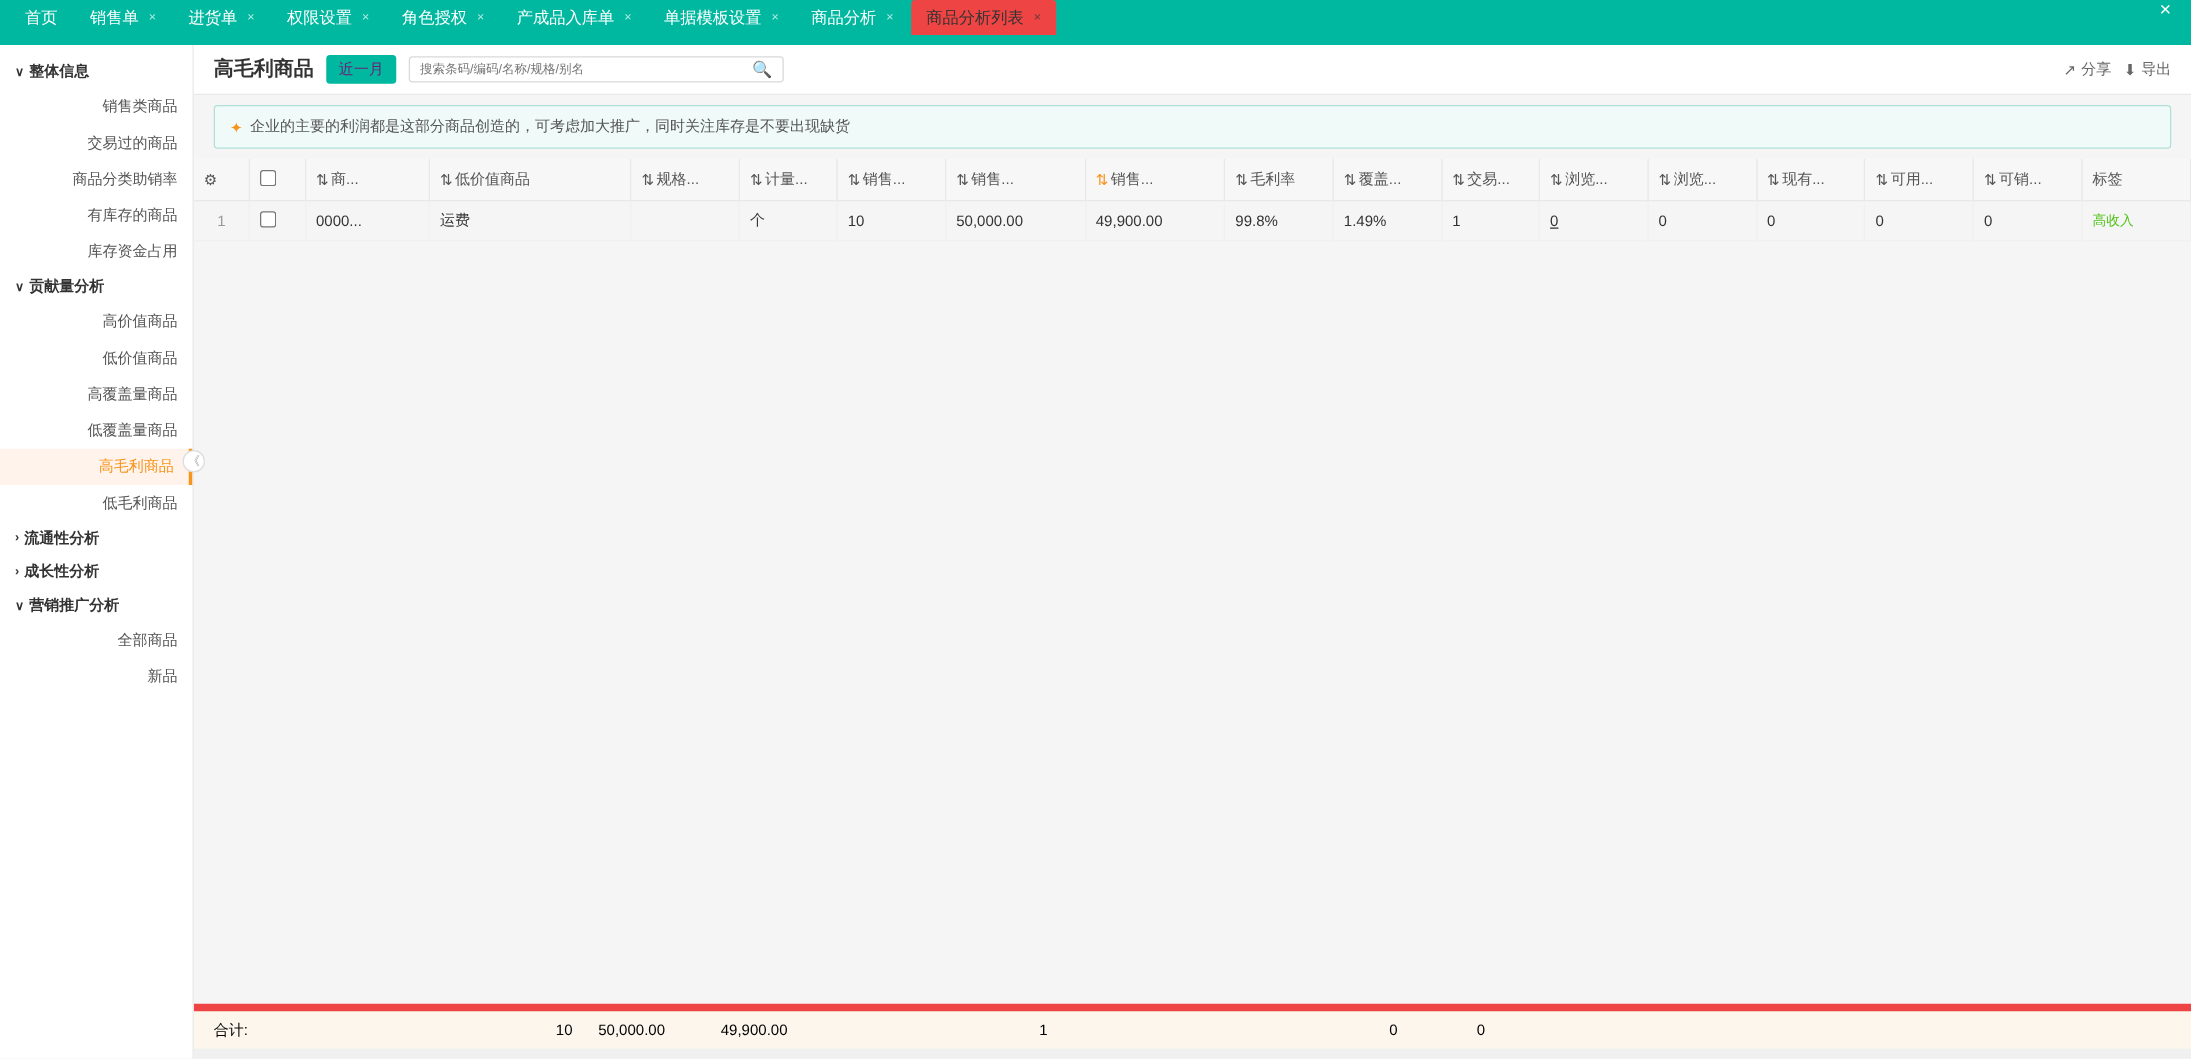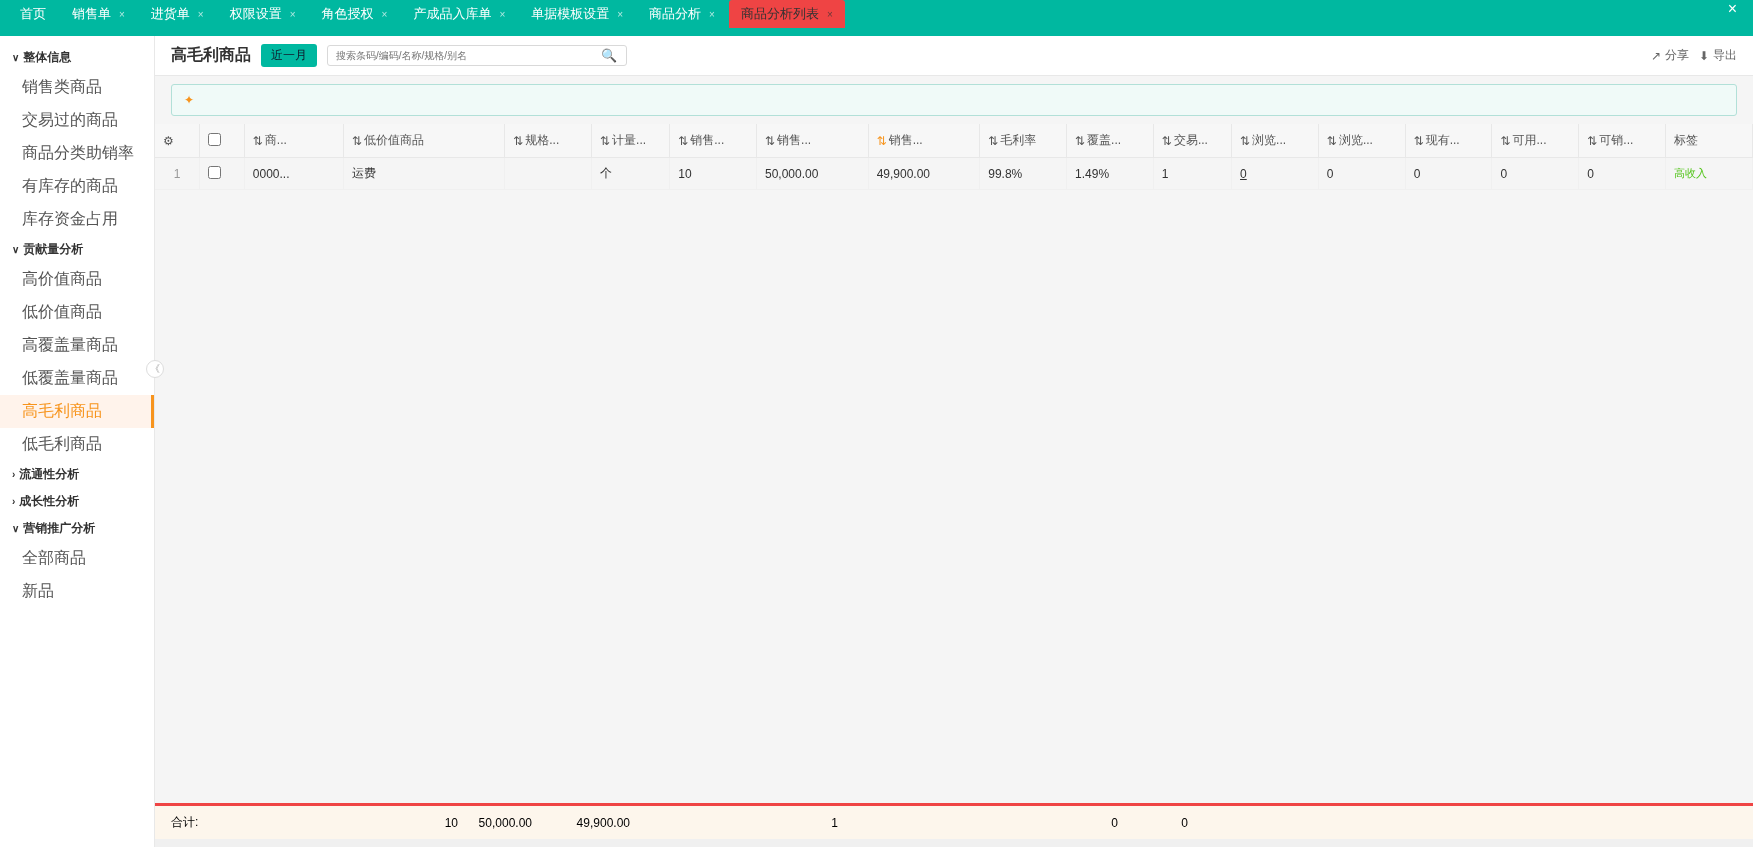--- a/index.html
+++ b/index.html
@@ -54,21 +54,22 @@
       color: #333;
       font-weight: bold;
       cursor: pointer;
       font-size: 12px;
     }
     .sidebar-group-title .arrow { margin-right: 4px; font-size: 10px; }
     .sidebar-item {
       padding: 6px 12px 6px 22px;
       color: #555;
       cursor: pointer;
-      font-size: 16px;
+      font-size: 12px;
+      text-align: right;
     }
     .sidebar-item.active {
       background: #fff3eb;
       color: #f7941d;
       border-right: 3px solid #f7941d;
     }
 
     
     .content-area {
       flex: 1;
@@ -87,21 +88,21 @@
       border-bottom: 1px solid #e8e8e8;
       background: #fff;
     }
     .content-title {
       font-size: 16px;
       font-weight: bold;
       color: #333;
     }
     .filter-btn {
       background: #00b8a0;
-      color: #0f172a;
+      color: #701a75;
       border: none;
       border-radius: 3px;
       padding: 3px 10px;
       cursor: pointer;
       font-size: 12px;
     }
     .search-box {
       display: flex;
       align-items: center;
       border: 1px solid #d9d9d9;
@@ -273,20 +274,21 @@
           </div>
           <div class="action-btn">
             <span>⬇</span>
             <span>导出</span>
           </div>
         </div>
       </div>
 
       <div class="notice-bar">
         <span class="notice-icon">✦</span>
+        <span>企业的主要的利润都是这部分商品创造的，可考虑加大推广，同时关注库存是不要出现缺货</span>
       </div>
 
       <div class="table-container">
         <table>
           <thead>
             <tr>
               <th style="width:36px;">
                 <div class="th-inner">
                     <span>⚙</span>
                   </div>
@@ -409,21 +411,21 @@
               <td>0</td>
               <td>0</td>
               <td>0</td>
               <td>0</td>
               <td><span class="tag-high">高收入</span></td>
             </tr>
           </tbody>
         </table>
       </div>
 
-      <div style="border-top: 3px solid #ef4444; background:#fdf6ec; display:flex; align-items:center; height:36px; padding: 0 8px; font-size:12px; overflow:hidden;">
+      <div style="border-top: 6px solid #ef4444; background:#fdf6ec; display:flex; align-items:center; height:36px; padding: 0 8px; font-size:12px; overflow:hidden;">
         <span style="min-width:165px; padding-left:8px;">合计:</span>
         <span style="min-width:70px;"></span>
         <span style="min-width:60px; text-align:right;">10</span>
         <span style="min-width:90px; text-align:right; padding-right:16px;">50,000.00</span>
         <span style="min-width:90px; text-align:right; padding-right:8px;">49,900.00</span>
         <span style="min-width:70px;"></span>
         <span style="min-width:70px;"></span>
         <span style="min-width:60px; text-align:right;">1</span>
         <span style="min-width:70px;"></span>
         <span style="min-width:70px;"></span>

